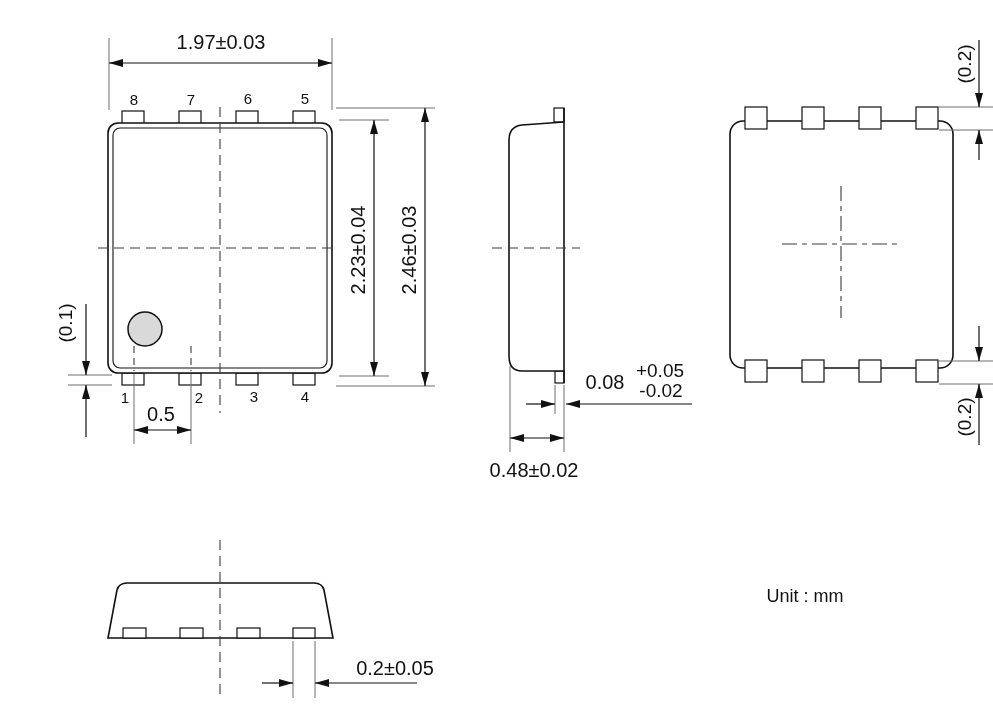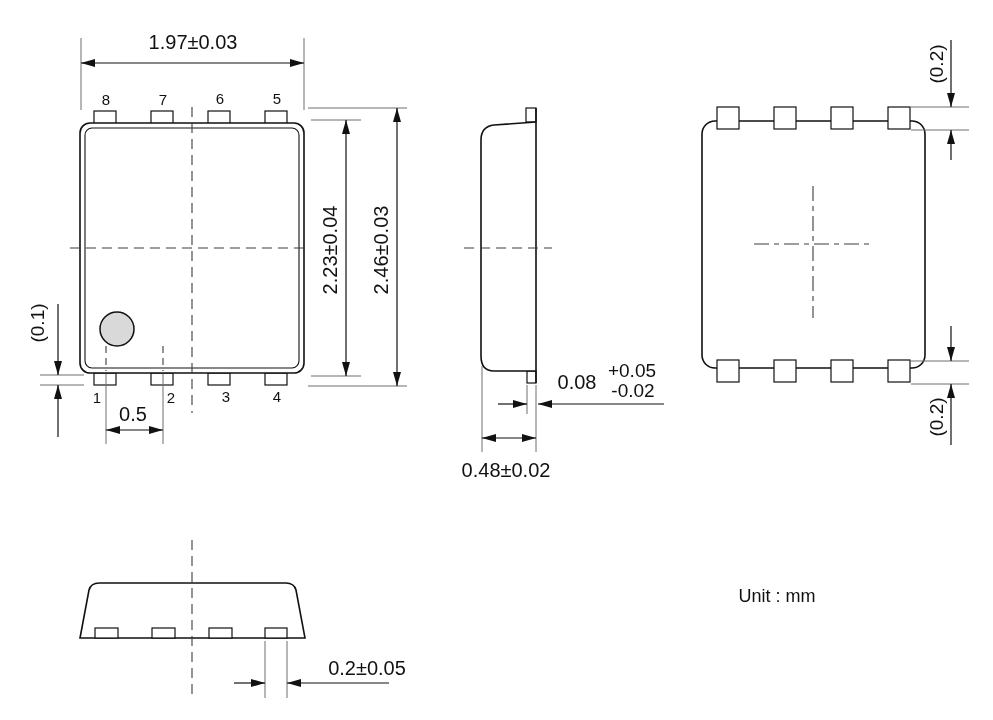--- a/index.html
+++ b/index.html
@@ -3,21 +3,21 @@
 <meta charset="utf-8">
 <style>
   :root{
     --ink:#111111;
     --ext:#6f6f6f;
     --cl:#3d3d3d;
     --marker:#d9d9d9;
     --bg:#ffffff;
   }
   html,body{margin:0;padding:0;background:var(--bg);}
-  .stage{width:869px;height:720px;position:relative;background:var(--bg);}
+  .stage{width:869px;height:720px;position:relative;background:var(--bg);margin-left:28px;}
   svg text{font-family:"Liberation Sans","DejaVu Sans",sans-serif;fill:var(--ink);}
   .dimtxt{font-size:20px;}
   .midtxt{font-size:19px;}
   .pintxt{font-size:15px;}
   .unittxt{font-size:18px;}
   .obj{stroke:var(--ink);stroke-width:1.6;fill:none;}
   .objf{stroke:var(--ink);stroke-width:1.6;fill:#ffffff;}
   .inner{stroke:var(--ink);stroke-width:1.1;fill:none;}
   .pinr{stroke:var(--ink);stroke-width:1.2;fill:#ffffff;}
   .ext{stroke:var(--ext);stroke-width:1;fill:none;}

